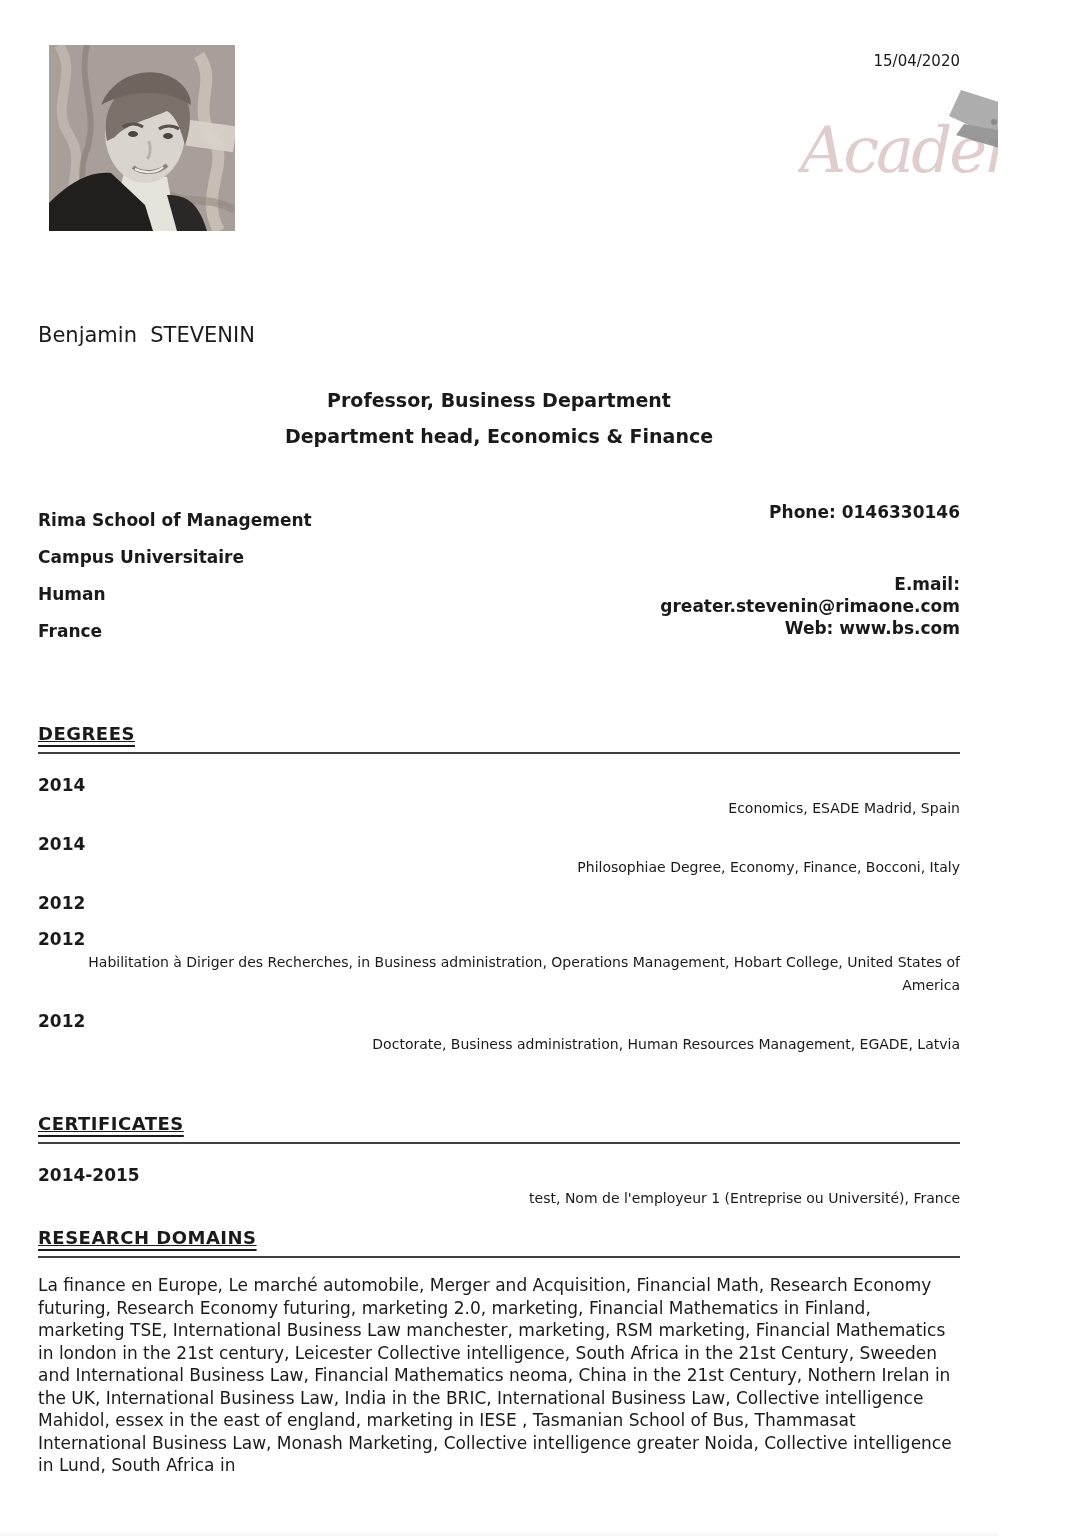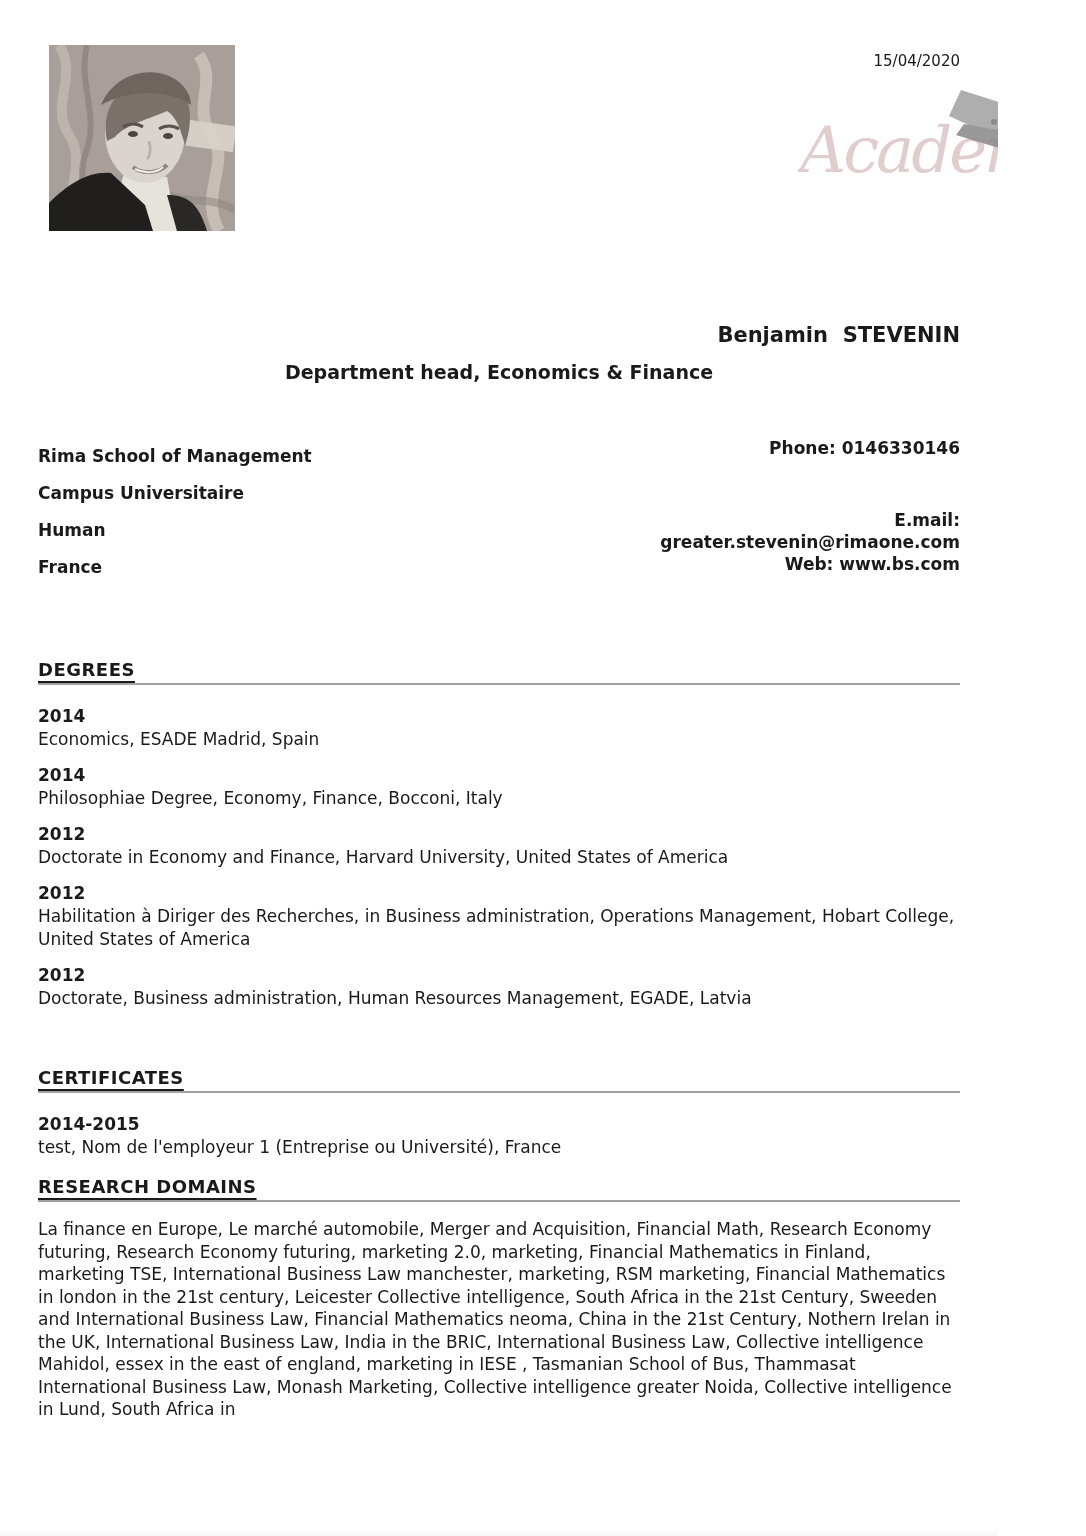--- a/index.html
+++ b/index.html
@@ -24,45 +24,45 @@
     position:absolute;top:37px;left:49px;
     width:186px;height:186px;overflow:hidden;
   }
   .logo{
     position:absolute;top:78px;left:798px;
     width:252px;height:108px;
   }
   .content{padding:0 38px;}
   .name{
     padding-top:312px;
-    font-size:21px;font-weight:bold;text-align:right;
+    font-size:21px;font-weight:normal;text-align:left;
     line-height:30px;white-space:pre-wrap;
   }
   .title-line1{margin-top:36px;font-size:19px;font-weight:bold;text-align:center;line-height:28px;}
   .title-line2{margin-top:8px;font-size:19px;font-weight:bold;text-align:center;line-height:28px;}
   .contact{margin-top:52px;display:flex;justify-content:space-between;gap:12px;}
   .contact-left{font-size:17px;font-weight:bold;line-height:37px;}
   .contact-right{text-align:right;font-size:17px;font-weight:bold;line-height:20px;}
   .contact-email-block{margin-top:51px;line-height:22px;}
   .section{margin-top:0;}
   .section-degrees{margin-top:72px;}
   .section-certificates{margin-top:20px;}
   .section-research{margin-top:16px;}
   .section-heading{
-    border-bottom:2px solid #a3a3a3;
-    line-height:24px;
+    border-bottom:2px solid #404040;
+    padding-bottom:5px;line-height:24px;text-decoration:underline;
   }
   .section-heading span{
     font-size:18px;font-weight:bold;letter-spacing:.5px;
     text-decoration:underline;text-decoration-thickness:2px;text-underline-offset:5px;
   }
   .entries{margin-top:20px;}
   .entry{margin-bottom:13px;}
   .entry-year{font-size:17px;font-weight:bold;line-height:23px;min-height:23px;}
-  .entry-text{font-size:17px;line-height:23px;}
+  .entry-text{font-size:14px;line-height:23px;text-align:right;}
   .research-paragraph{margin-top:16px;font-size:17px;line-height:22.5px;text-align:left;}
 </style>
 </head>
 <body>
 
 <div class="page">
 
   <div class="date">15/04/2020</div>
 
   <div class="photo">
@@ -106,20 +106,21 @@
         <polygon points="163,4 239,28 199,52 151,30" fill="#a3a3a3"></polygon>
         <polygon points="166,38 222,48 201,62 158,49" fill="#8b8b8b"></polygon>
         <circle cx="196" cy="36" r="3" fill="#7c7c7c"></circle>
       </g>
     </svg>
   </div>
 
   <div class="content">
 
     <div class="name">Benjamin  STEVENIN</div>
+    <div class="title-line1">Professor, Business Department</div>
     <div class="title-line2">Department head, Economics &amp; Finance</div>
 
     <div class="contact">
       <div class="contact-left">
         <div>Rima School of Management</div>
         <div>Campus Universitaire</div>
         <div>Human</div>
         <div>France</div>
       </div>
       <div class="contact-right">
@@ -143,21 +144,20 @@
             <div class="entry-text">Economics, ESADE Madrid, Spain</div>
           </div>
 
           <div class="entry">
             <div class="entry-year">2014</div>
             <div class="entry-text">Philosophiae Degree, Economy, Finance, Bocconi, Italy</div>
           </div>
 
           <div class="entry">
             <div class="entry-year">2012</div>
-            <div class="entry-text">Doctorate in Economy and Finance, Harvard University, United States of America</div>
           </div>
 
           <div class="entry">
             <div class="entry-year">2012</div>
             <div class="entry-text">Habilitation à Diriger des Recherches, in Business administration, Operations Management, Hobart College, United States of America</div>
           </div>
 
           <div class="entry">
             <div class="entry-year">2012</div>
             <div class="entry-text">Doctorate, Business administration, Human Resources Management, EGADE, Latvia</div>

